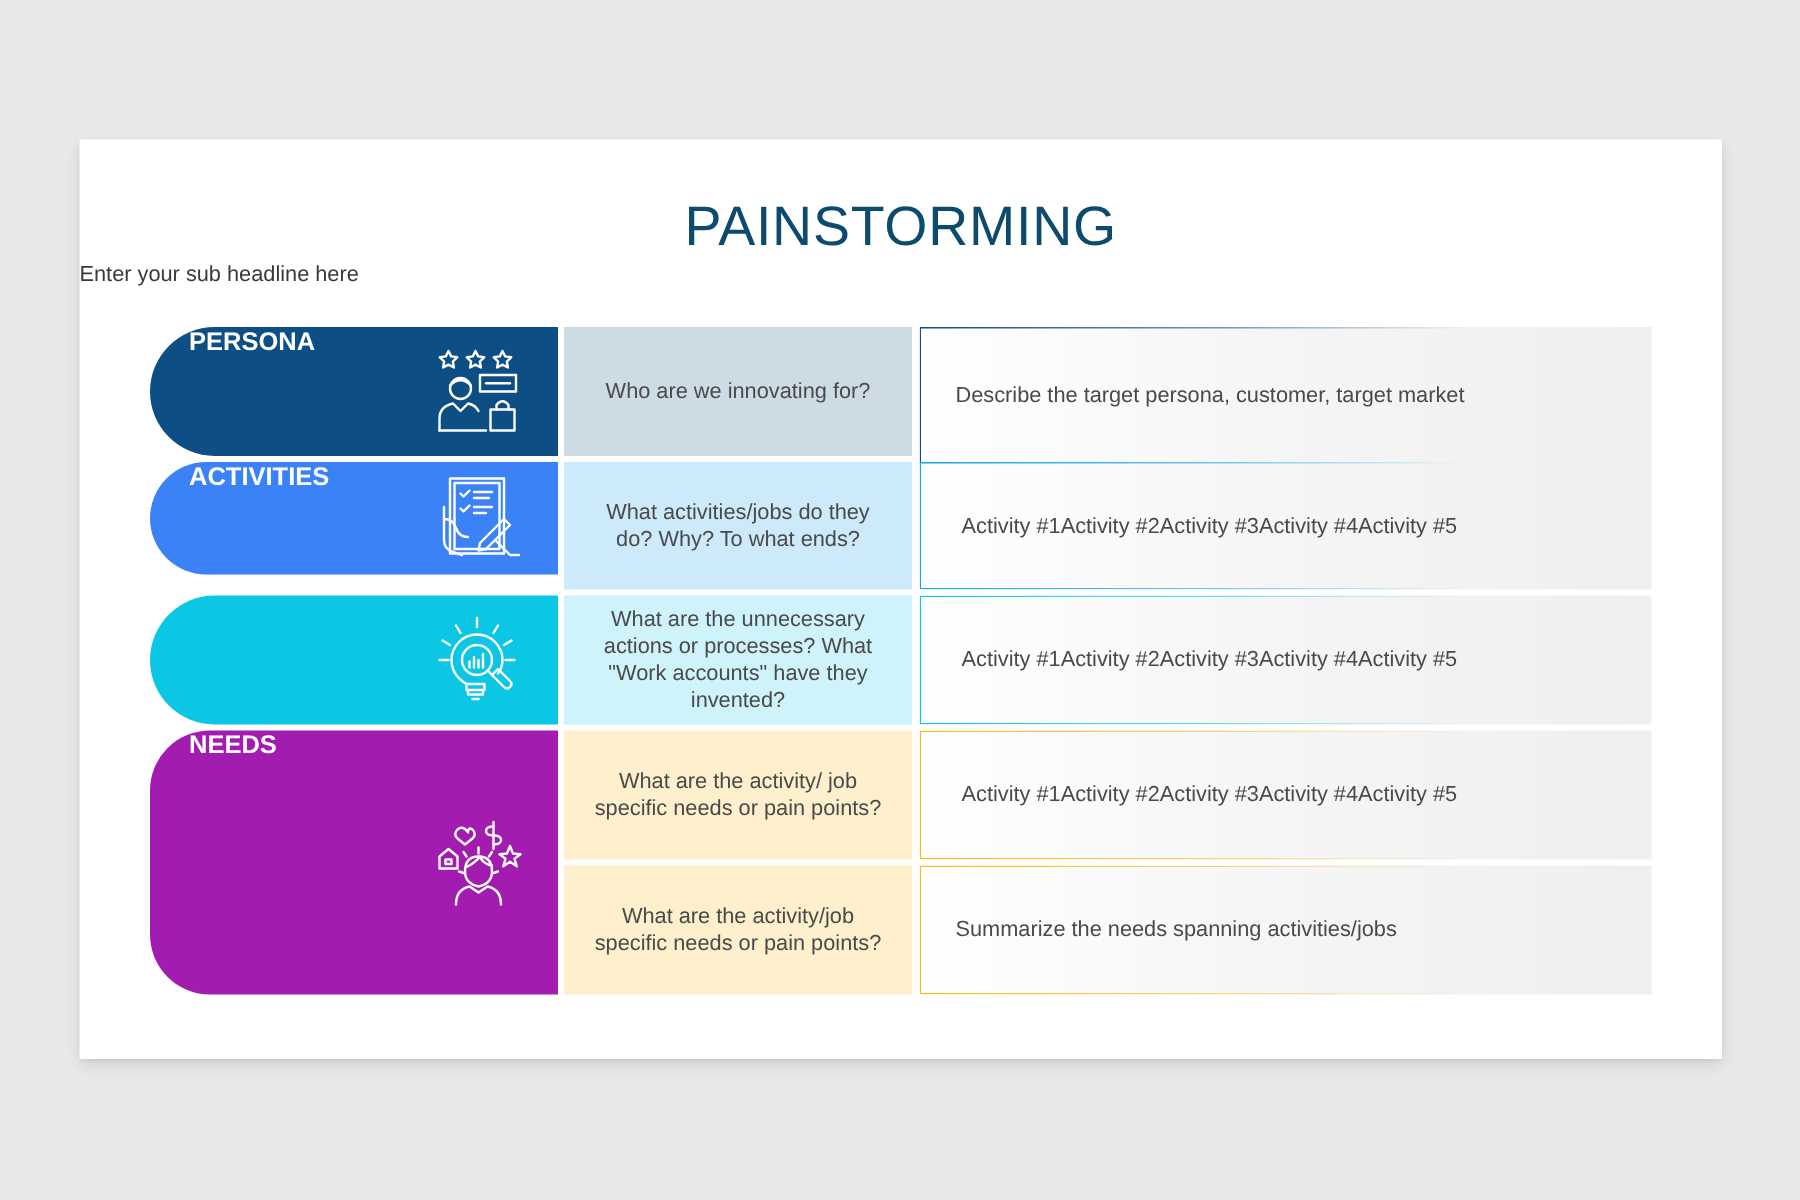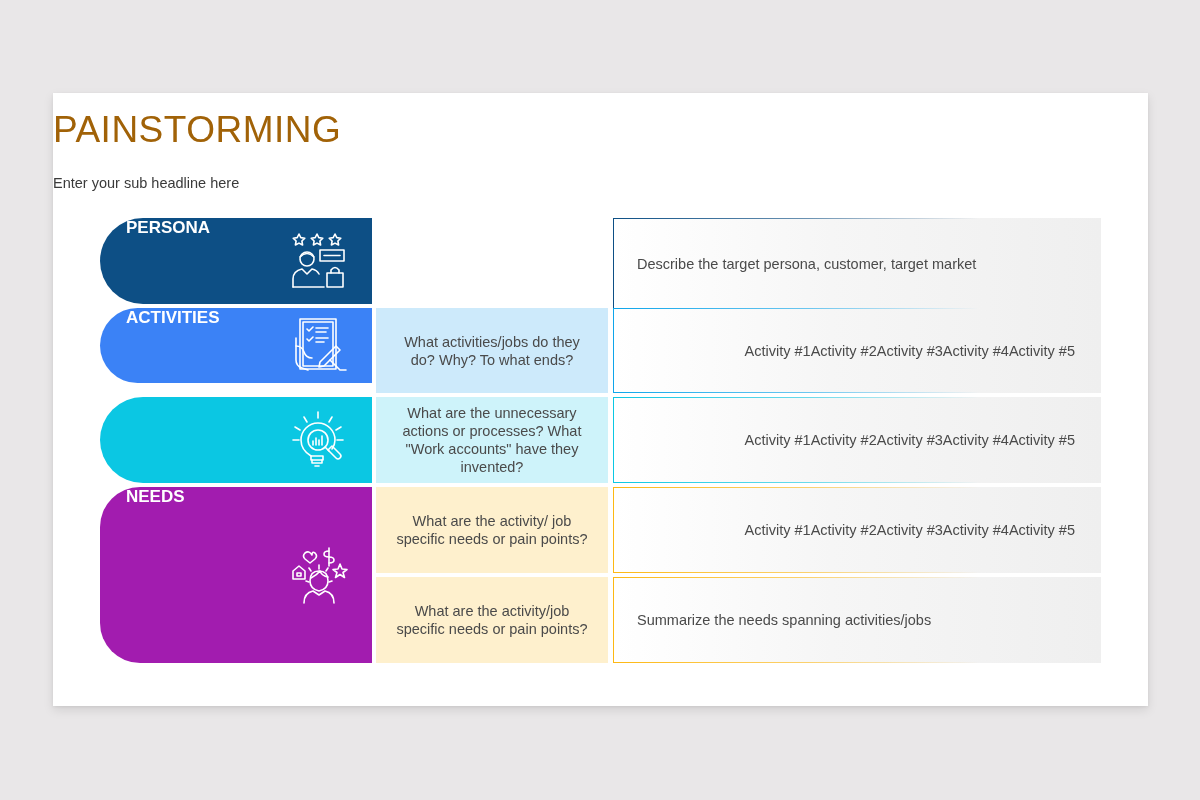--- a/index.html
+++ b/index.html
@@ -11,25 +11,25 @@
   }
   .slide {
     position: absolute;
     left: 53px; top: 93px;
     width: 1095px; height: 613px;
     background: #ffffff;
     box-shadow: 0 4px 10px rgba(0,0,0,0.10), 0 1px 3px rgba(0,0,0,0.06);
   }
   .title {
     position: absolute;
-    left: 0; right: 0; top: 16px;
-    text-align: left;
+    left: 0; right: 0; top: 37px;
+    text-align: center;
     font-size: 37px;
     letter-spacing: 0.5px;
-    color: #a16207;
+    color: #0c4a6e;
     font-weight: normal;
   }
   .subtitle {
     position: absolute;
     left: 0; right: 0; top: 82px;
     text-align: left;
     font-size: 14.5px;
     color: #3a3a3a;
   }
 
@@ -87,21 +87,21 @@
     inset: 0;
     border: 1.5px solid var(--bc);
     -webkit-mask: linear-gradient(90deg, #000 0%, rgba(0,0,0,0.6) 40%, rgba(0,0,0,0) 75%);
             mask: linear-gradient(90deg, #000 0%, rgba(0,0,0,0.6) 40%, rgba(0,0,0,0) 75%);
     pointer-events: none;
   }
   .c-cell .text { padding-left: 24px; }
   .c-cell .acts {
     display: flex;
     width: 100%;
-    justify-content: flex-end;
+    justify-content: flex-start;
     padding: 0 26px 0 28px;
   }
 </style>
 </head>
 <body>
 
 <div class="slide">
   <h1 class="title">PAINSTORMING</h1>
   <div class="subtitle">Enter your sub headline here</div>
 
@@ -184,20 +184,23 @@
         <line x1="38" y1="23" x2="36" y2="26"></line>
         <line x1="16" y1="36" x2="19" y2="37"></line>
         <line x1="42" y1="36" x2="39" y2="37"></line>
         <path d="M20 36 q0-10 9-10 q9 0 9 10 q0 8-9 10 q-9-2-9-10z"></path>
         <path d="M21 33 q6-3 9-7 q2 5 8 6"></path>
         <path d="M14 58 q0-10 9-12 l6 4 6-4 q9 2 9 12"></path>
       </svg>
     </span>
   </div>
 
+  <div class="q-cell" style="top:125px;height:86px;background:#cddbe4;">
+    <span>Who are we innovating for?</span>
+  </div>
   <div class="q-cell" style="top:215px;height:85px;background:#cdeafb;padding:0 18px;">
     <span>What activities/jobs do they do? Why? To what ends?</span>
   </div>
   <div class="q-cell" style="top:304px;height:86px;background:#cef3fa;padding:0 18px;">
     <span>What are the unnecessary actions or processes? What "Work accounts" have they invented?</span>
   </div>
   <div class="q-cell" style="top:394px;height:86px;background:#fef0cd;padding:0 14px;">
     <span>What are the activity/ job specific needs or pain points?</span>
   </div>
   <div class="q-cell" style="top:484px;height:86px;background:#fef0cd;padding:0 14px;">

